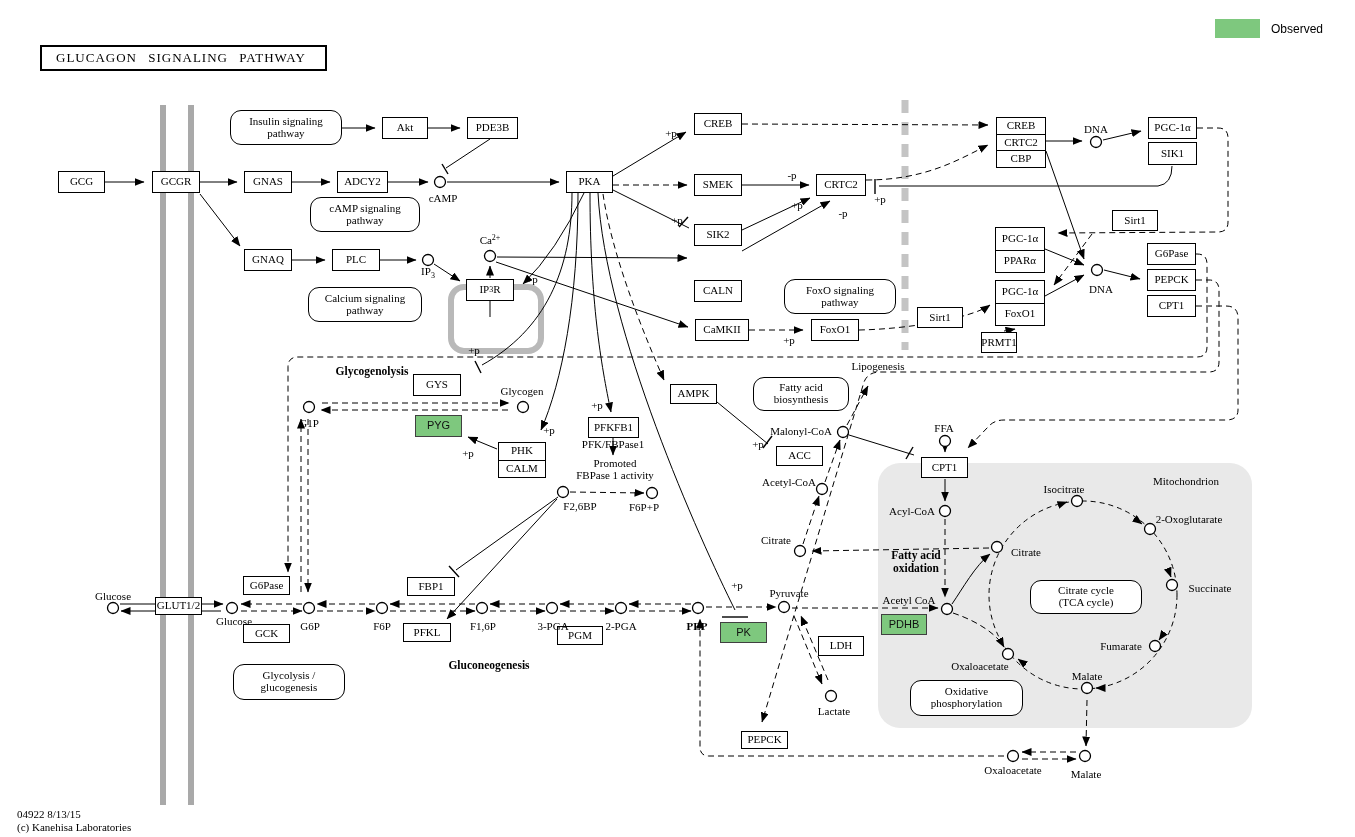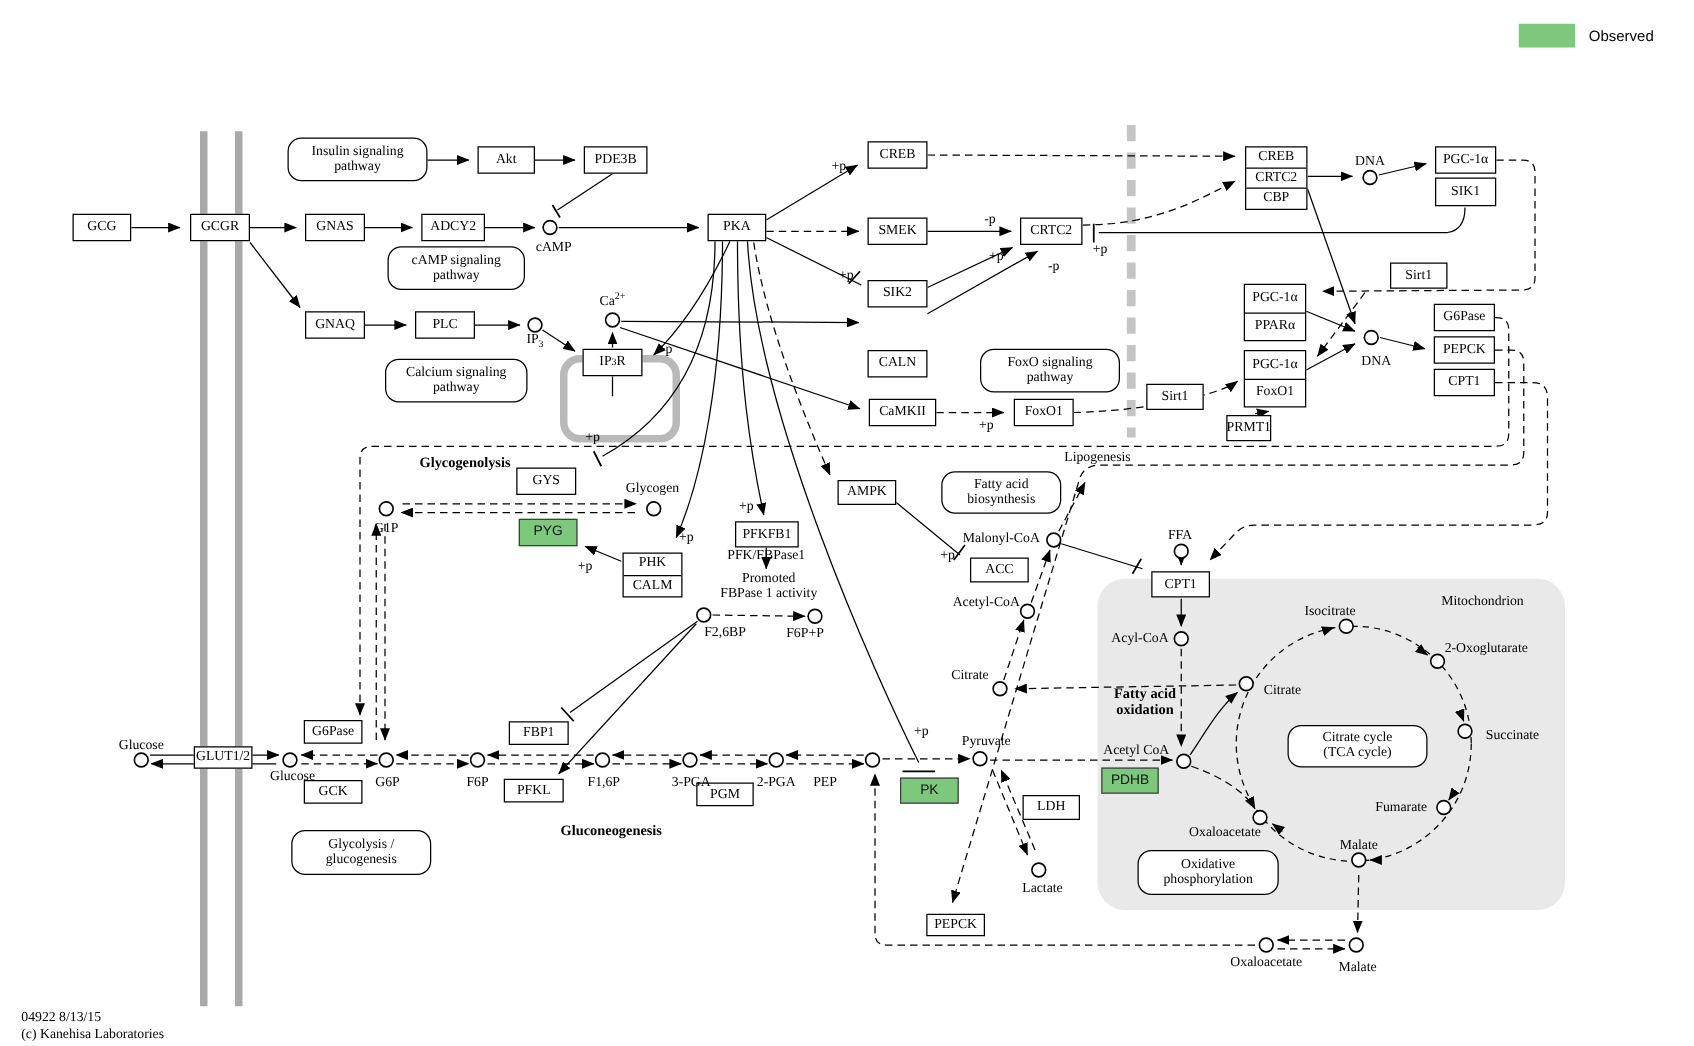--- a/index.html
+++ b/index.html
@@ -182,20 +182,23 @@
         <circle cx="552" cy="608" r="5.5" fill="#fff" stroke="#000" stroke-width="1.3"></circle>
         <circle cx="621" cy="608" r="5.5" fill="#fff" stroke="#000" stroke-width="1.3"></circle>
         <circle cx="698" cy="608" r="5.5" fill="#fff" stroke="#000" stroke-width="1.3"></circle>
         <circle cx="784" cy="607" r="5.5" fill="#fff" stroke="#000" stroke-width="1.3"></circle>
         <circle cx="831" cy="696" r="5.5" fill="#fff" stroke="#000" stroke-width="1.3"></circle>
         <circle cx="1096" cy="142" r="5.5" fill="#fff" stroke="#000" stroke-width="1.3"></circle>
         <circle cx="1097" cy="270" r="5.5" fill="#fff" stroke="#000" stroke-width="1.3"></circle>
       </g>
   </svg>
 
+  <div id="titlebox">
+    <span>GLUCAGON SIGNALING PATHWAY</span>
+  </div>
 
   <div id="legend">
     <span class="swatch"></span>
     <span class="lg-label">Observed</span>
   </div>
 
   <div id="footer">
     <div>04922 8/13/15</div>
     <div>(c) Kanehisa Laboratories</div>
   </div>
@@ -297,21 +300,21 @@
     <div class="lbl" style="left: 428px; top: 273px;"><span>IP</span><sub>3</sub></div>
     <div class="lbl" style="left: 490px; top: 240px;"><span>Ca</span><sup>2+</sup></div>
     <div class="lbl bold" style="left: 372px; top: 371px;">Glycogenolysis</div>
     <div class="lbl" style="left: 522px; top: 391px;">Glycogen</div>
     <div class="lbl" style="left: 309px; top: 423px;">G1P</div>
     <div class="lbl" style="left: 310px; top: 626px;">G6P</div>
     <div class="lbl" style="left: 382px; top: 626px;">F6P</div>
     <div class="lbl" style="left: 483px; top: 626px;">F1,6P</div>
     <div class="lbl" style="left: 553px; top: 626px;">3-PGA</div>
     <div class="lbl" style="left: 621px; top: 626px;">2-PGA</div>
-    <div class="lbl" style="left: 660px; top: 626px;">PEP</div>
+    <div class="lbl" style="left: 697px; top: 626px; font-weight: bold;">PEP</div>
     <div class="lbl" style="left: 789px; top: 593px;">Pyruvate</div>
     <div class="lbl" style="left: 834px; top: 711px;">Lactate</div>
     <div class="lbl" style="left: 113px; top: 596px;">Glucose</div>
     <div class="lbl" style="left: 234px; top: 621px;">Glucose</div>
     <div class="lbl bold" style="left: 489px; top: 665px;">Gluconeogenesis</div>
     <div class="lbl" style="left: 580px; top: 506px;">F2,6BP</div>
     <div class="lbl" style="left: 644px; top: 507px;">F6P+P</div>
     <div class="lbl" style="left: 613px; top: 444px;">PFK/FBPase1</div>
     <div class="lbl" style="left: 615px; top: 469px;">
       <div>Promoted</div>

